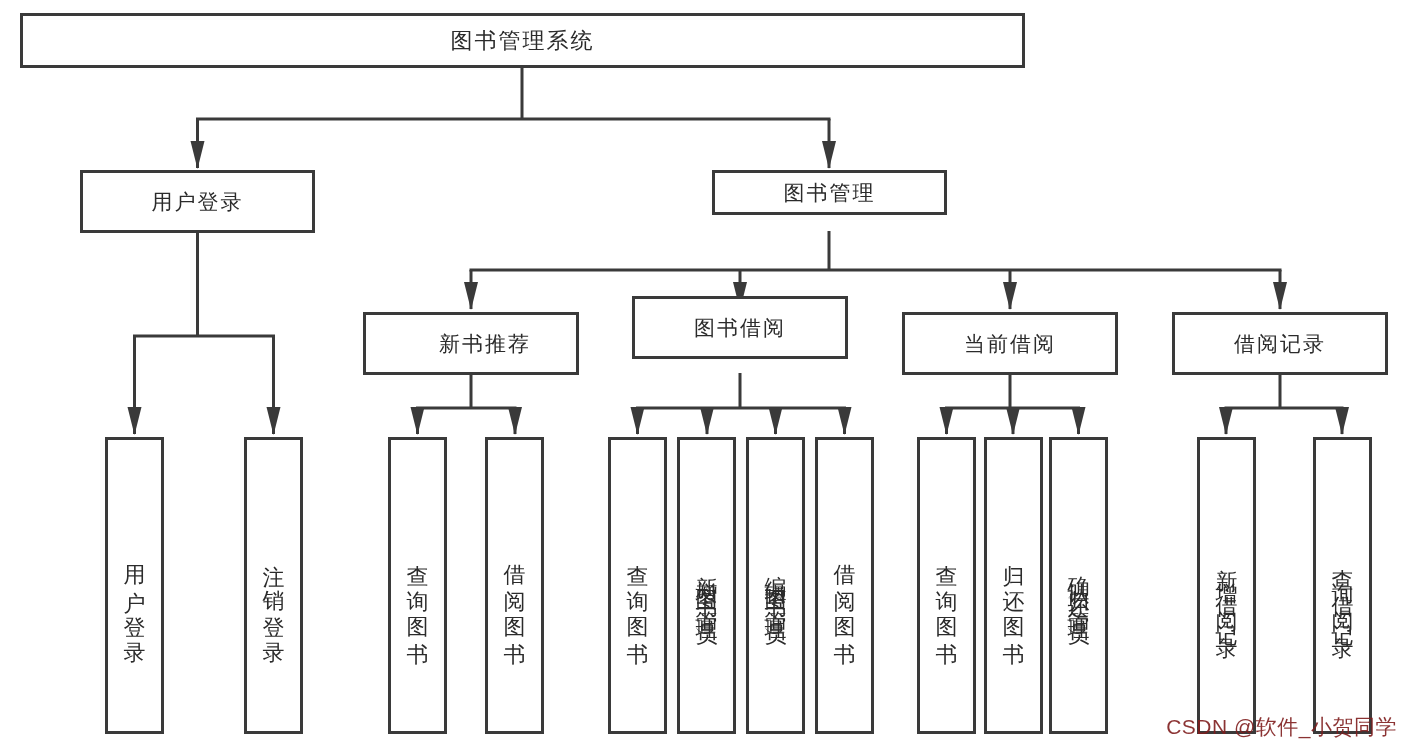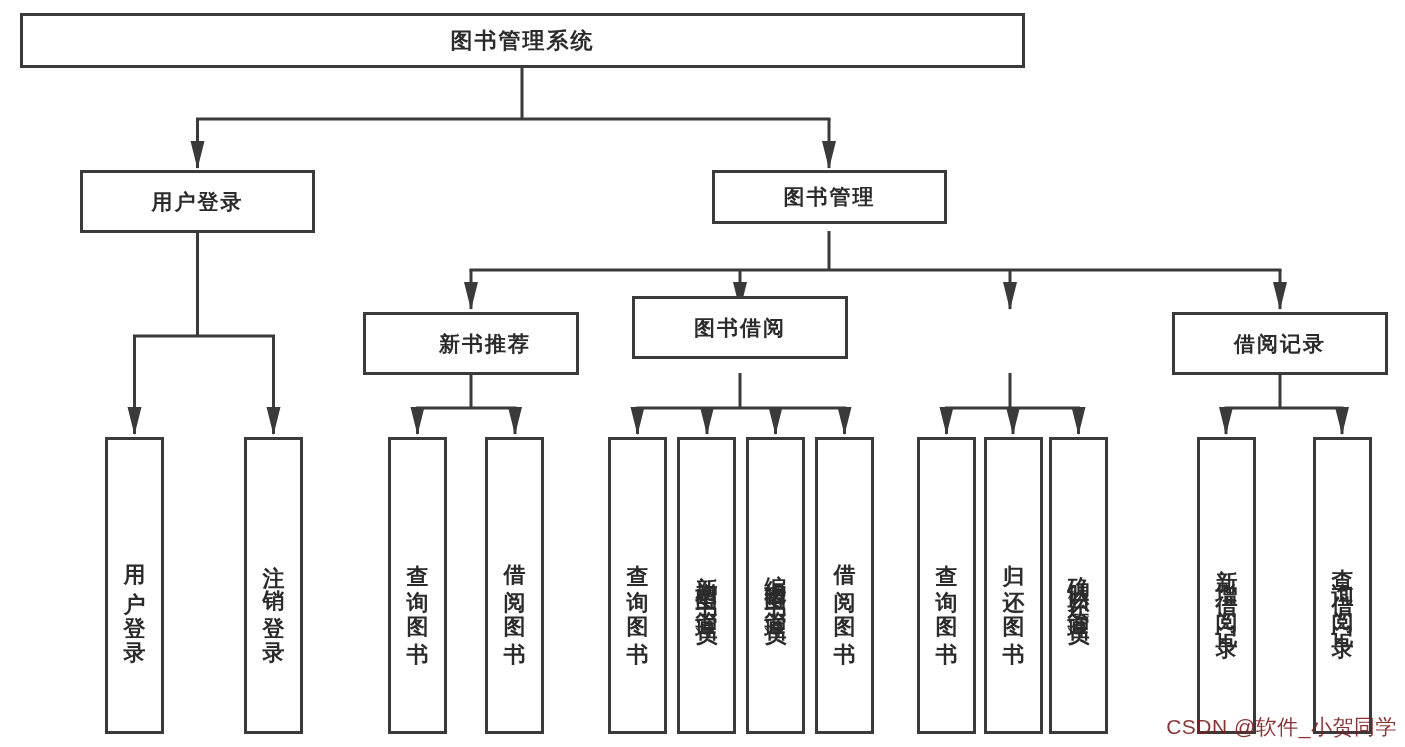--- a/index.html
+++ b/index.html
@@ -22,21 +22,20 @@
   }
   .box {
     position: absolute;
     box-sizing: border-box;
     border: 3px solid #3a3a3a;
     background: #ffffff;
     display: flex;
     align-items: center;
     justify-content: center;
     color: #2b2b2b;
-    font-weight: bold;
   }
   .h-box .h-label {
     font-size: 21px;
     letter-spacing: 2px;
     white-space: nowrap;
   }
   .root-box .h-label { font-size: 22px; }
   .leaf .v-label {
     writing-mode: vertical-rl;
     text-orientation: mixed;
@@ -100,29 +99,32 @@
     </g>
   </svg>
 
   <div class="box h-box root-box" style="left:20px; top:13px; width:1005px; height:55px;">
     <span class="h-label">图书管理系统</span>
   </div>
 
   <div class="box h-box" style="left:80px; top:170px; width:235px; height:63px;">
     <span class="h-label">用户登录</span>
   </div>
-  <div class="box h-box" style="left:712px; top:170px; width:235px; height:54px;">
+  <div class="box h-box" style="left:712px; top:170px; width:235px; height:45px;">
     <span class="h-label">图书管理</span>
   </div>
 
   <div class="box h-box" style="left:363px; top:312px; width:216px; height:63px;padding-left:28px;">
     <span class="h-label">新书推荐</span>
   </div>
   <div class="box h-box" style="left:632px; top:296px; width:216px; height:63px;">
     <span class="h-label">图书借阅</span>
+  </div>
+  <div class="box h-box" style="left:902px; top:312px; width:216px; height:63px;">
+    <span class="h-label">当前借阅</span>
   </div>
   <div class="box h-box" style="left:1172px; top:312px; width:216px; height:63px;justify-content:center;">
     <span class="h-label">借阅记录</span>
   </div>
 
   <div class="box leaf" style="left:105px; top:437px; width:59px; height:297px;">
     <span class="v-label" style="letter-spacing: 26px; margin-bottom: -26px;">用户登录</span>
   </div>
   <div class="box leaf" style="left:244px; top:437px; width:59px; height:297px;">
     <span class="v-label" style="letter-spacing: 26px; margin-bottom: -26px;">注销登录</span>

